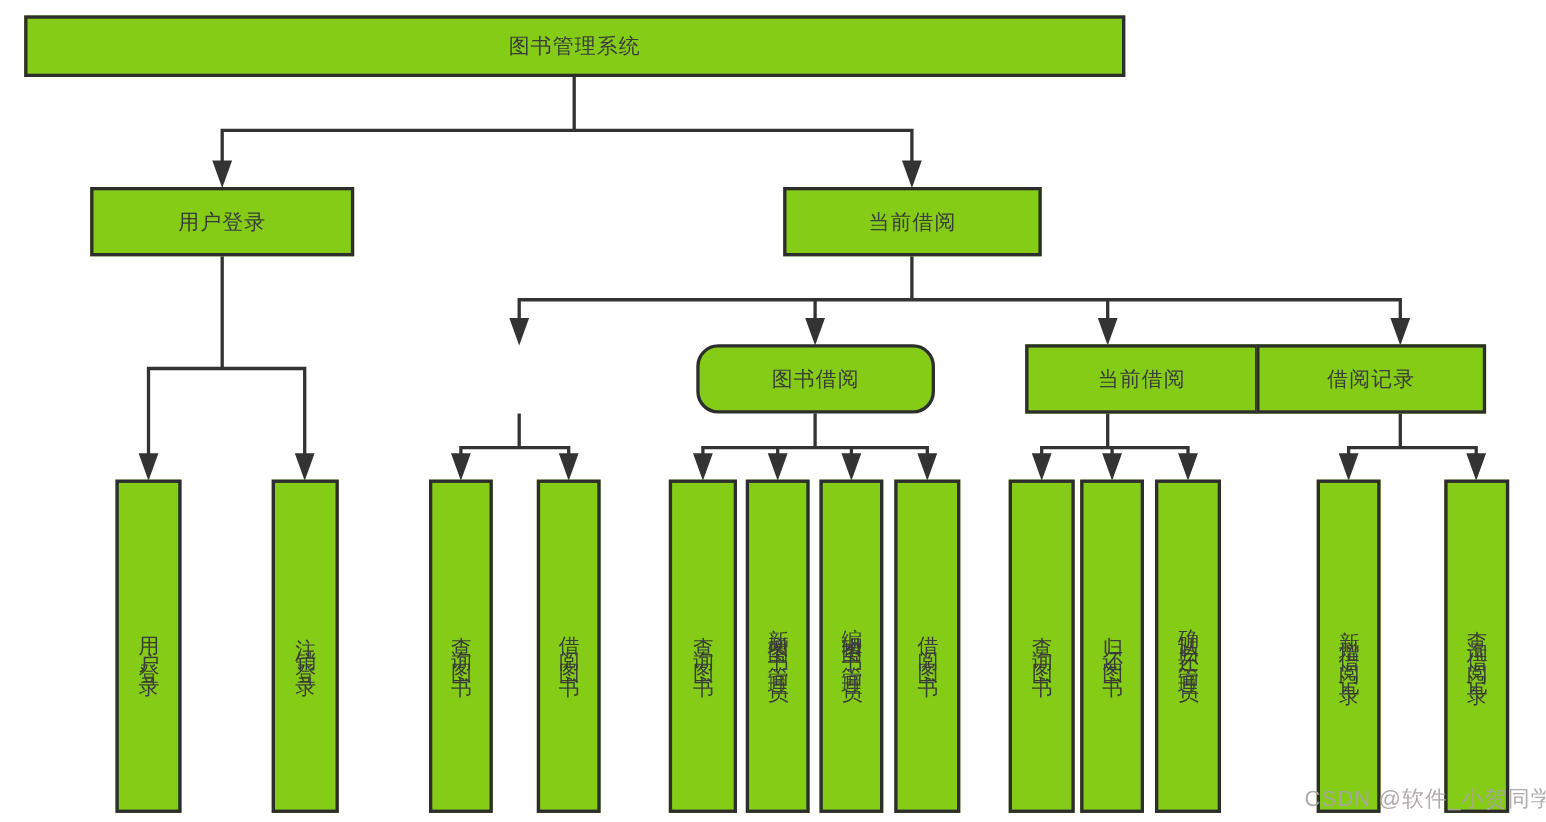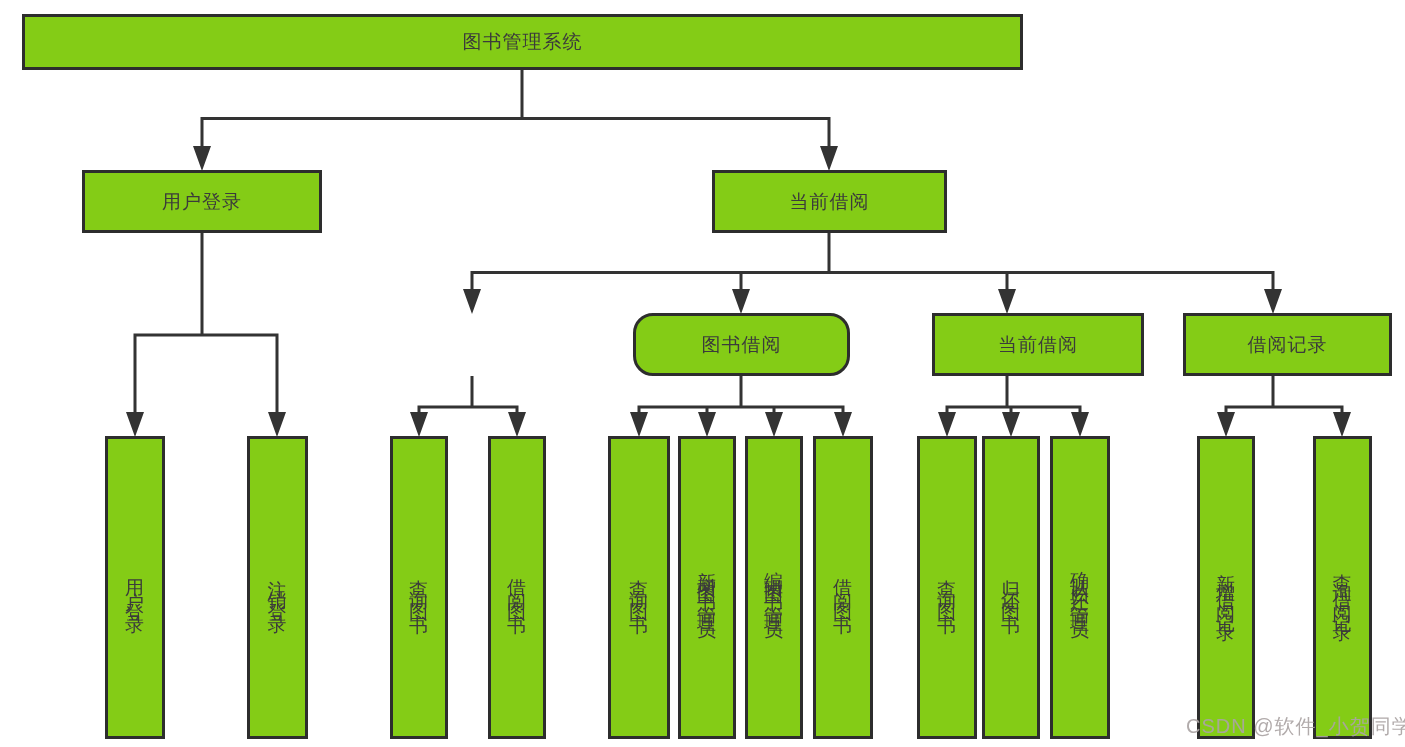--- a/index.html
+++ b/index.html
@@ -83,21 +83,21 @@
     <path class="head" d="M1217 412 H1235 L1226 437 Z M1333 412 H1351 L1342 437 Z"></path>
   </svg>
 
   <div class="box" style="left:22px; top:14px; width:1001px; height:56px;">图书管理系统</div>
 
   <div class="box" style="left:82px; top:170px; width:240px; height:63px;">用户登录</div>
   <div class="box" style="left:712px; top:170px; width:235px; height:63px;">当前借阅</div>
 
   <div class="box" style="left:633px; top:313px; width:217px; height:63px;border-radius:20px;">图书借阅</div>
   <div class="box" style="left:932px; top:313px; width:212px; height:63px;">当前借阅</div>
-  <div class="box" style="left:1183px; top:313px; width:209px; height:63px;">借阅记录</div>
+  <div class="box" style="left:1142px; top:313px; width:209px; height:63px;">借阅记录</div>
 
   <div class="box vbox" style="left:105px; top:436px; width:60px; height:303px;">用户登录</div>
   <div class="box vbox" style="left:247px; top:436px; width:61px; height:303px;">注销登录</div>
 
   <div class="box vbox" style="left:390px; top:436px; width:58px; height:303px;">查询图书</div>
   <div class="box vbox" style="left:488px; top:436px; width:58px; height:303px;">借阅图书</div>
 
   <div class="box vbox" style="left:608px; top:436px; width:62px; height:303px;">查询图书</div>
   <div class="box vbox long" style="left:678px; top:436px; width:58px; height:303px;">新增图书（管理员）</div>
   <div class="box vbox long" style="left:745px; top:436px; width:58px; height:303px;">编辑图书（管理员）</div>

